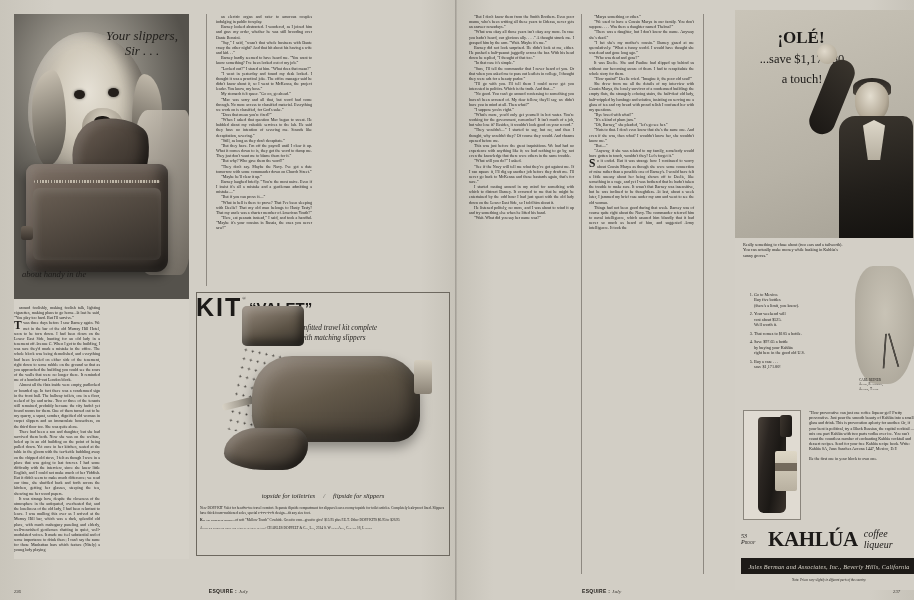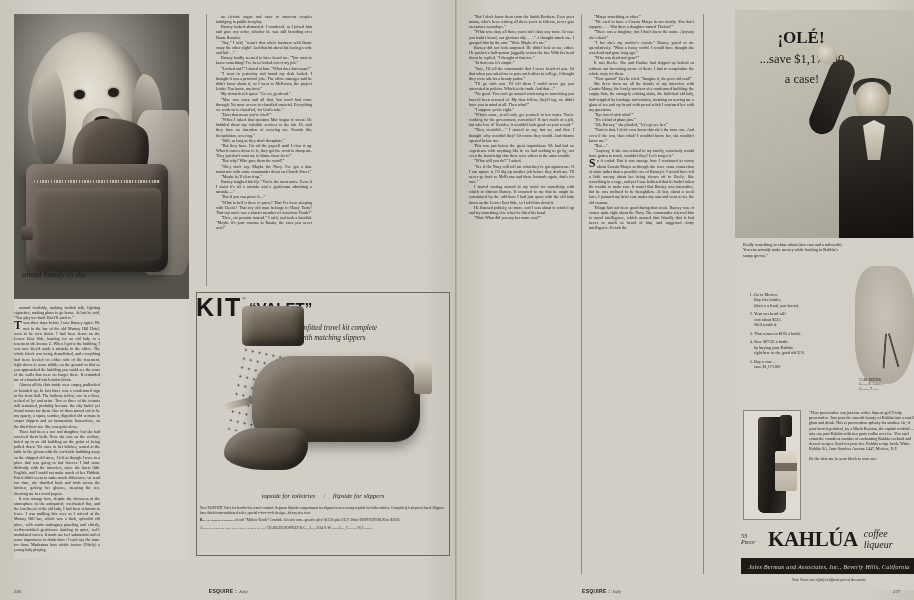--- a/index.html
+++ b/index.html
@@ -194,20 +194,21 @@
           <div class="dog-nose"></div>
         </div>
         <div class="cloth"></div>
         <div class="slipper-mouth"></div>
         <div class="bag">
           <div class="bag-zip"></div>
           <div class="bag-panel"></div>
           <div class="bag-tab"></div>
         </div>
       </div>
+      <div class="dopp-headline">Your slippers, Sir . . .</div>
       <div class="dopp-tag">about handy in the</div>
     </div>
 
     <div class="adbox"></div>
     <div class="kitline">
       <span class="kit">KIT</span>
       <span class="reg">®</span>
       <span class="valet">“VALET”</span>
     </div>
     <div class="kit-sub">
@@ -314,21 +315,21 @@
         <p class="noind"><span class="dropcap">S</span>o it ended. But it was strange how I continued to worry about Cousin Marya as though she were some connection of mine rather than a possible one of Barney's. I would have felt a little uneasy about her being shown off to Deelie, like something in a cage, and yet I was bothered that he hadn't taken the trouble to make sure. It wasn't that Barney was insensitive, but he was inclined to be thoughtless. At last, about a week later, I jammed my brief case under my arm and went to see the old woman.</p>
         <p>Things had not been good during that week. Barney was of course quite right about the Navy. The commander referred him to naval intelligence, which assured him blandly that it had never so much as heard of him, and suggested Army intelligence. It took the</p>
       </div>
     <div class="vrule" style="left:124px;top:14px;height:560px;"></div>
     <div class="vrule" style="left:246px;top:14px;height:560px;"></div>
 
     <div class="kahlua-ad">
       <div class="kahlua-top">
         <div class="ole">¡OLÉ!</div>
         <div class="save-line">...save $1,171.80</div>
-        <div class="case-line">a case!</div>
+        <div class="case-line">a touch!</div>
         <div class="man-arm"></div>
         <div class="man-hand"></div>
         <div class="man-hair"></div>
         <div class="man-head"></div>
         <div class="man-body"></div>
         <div class="man-shirt"></div>
       </div>
 
       <div class="kahlua-copy">Really something to chase about (two ears and a tailworth). You can actually make money while basking in Kahlúa's sunny groves.”</div>
       <ol class="kahlua-list" id="kahlua-steps">

